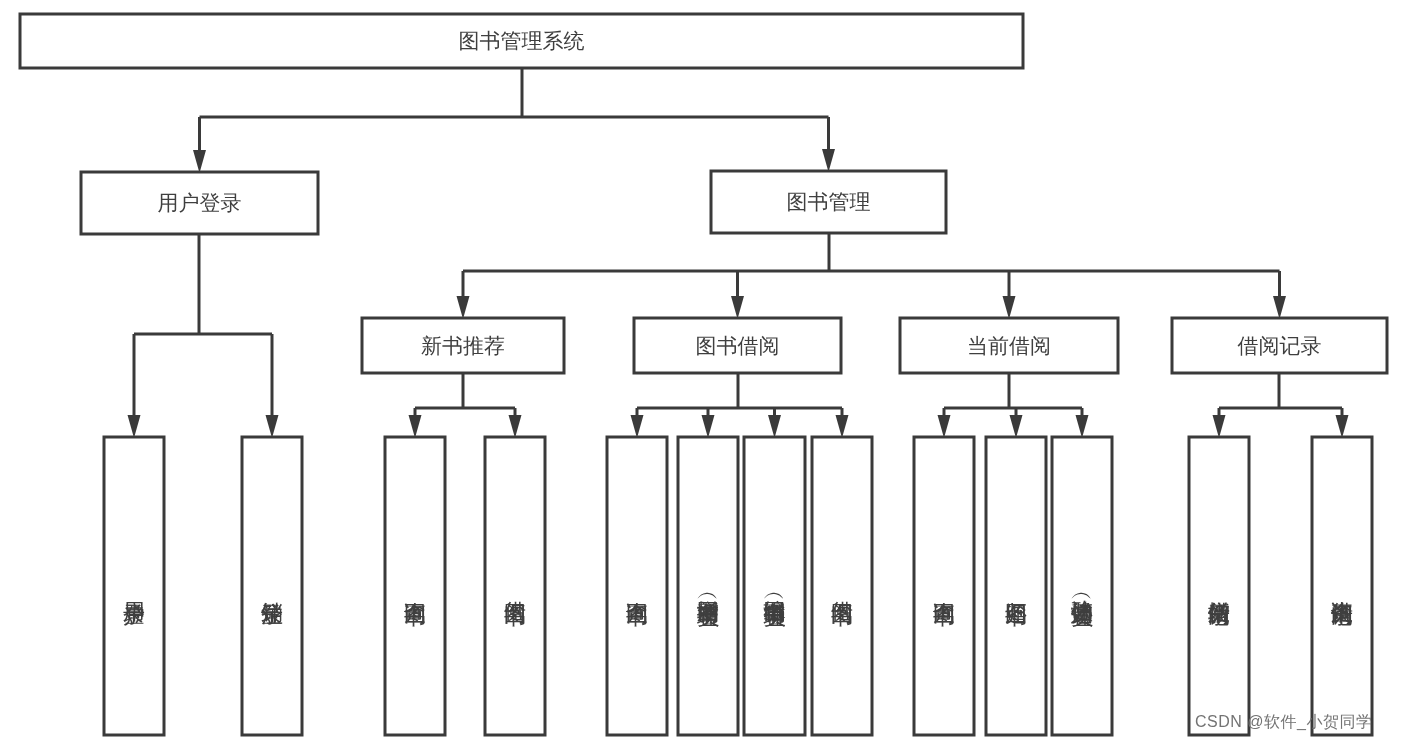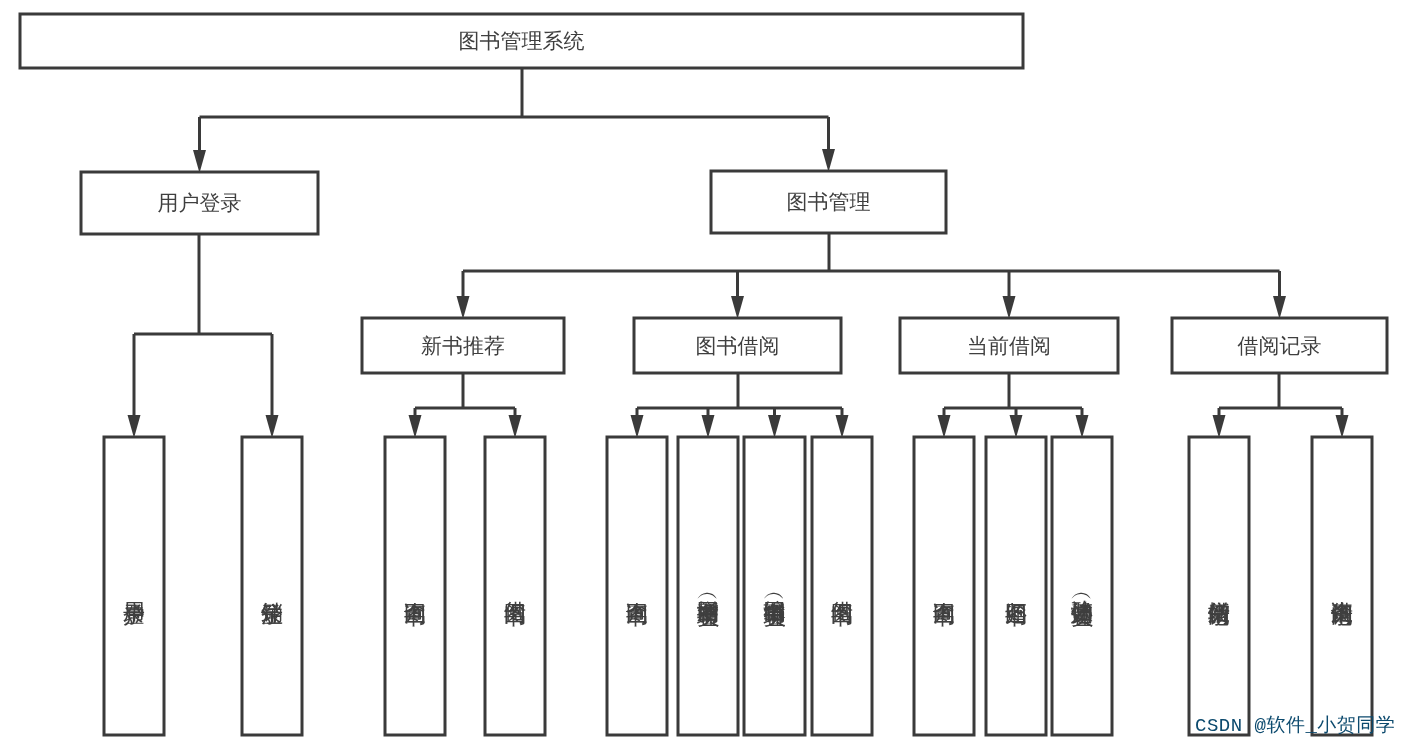--- a/index.html
+++ b/index.html
@@ -61,23 +61,23 @@
     color: #3f3f3f;
     letter-spacing: 1px;
     display: flex;
     align-items: center;
     justify-content: center;
     pointer-events: none;
     user-select: none;
   }
   .watermark {
     position: absolute;
-    font-family: Liberation Mono, monospace;
-    font-size: 19px;
-    color: #0c4a6e;
+    font-family: Liberation Sans, sans-serif;
+    font-size: 16px;
+    color: #737373;
     white-space: nowrap;
     letter-spacing: 0.5px;
   }
 </style>
 </head>
 <body>
 
 <div id="diagram-root">
   <svg class="diagram-canvas" viewBox="0 0 1405 747" preserveAspectRatio="none">
     <g id="connector-layer">

